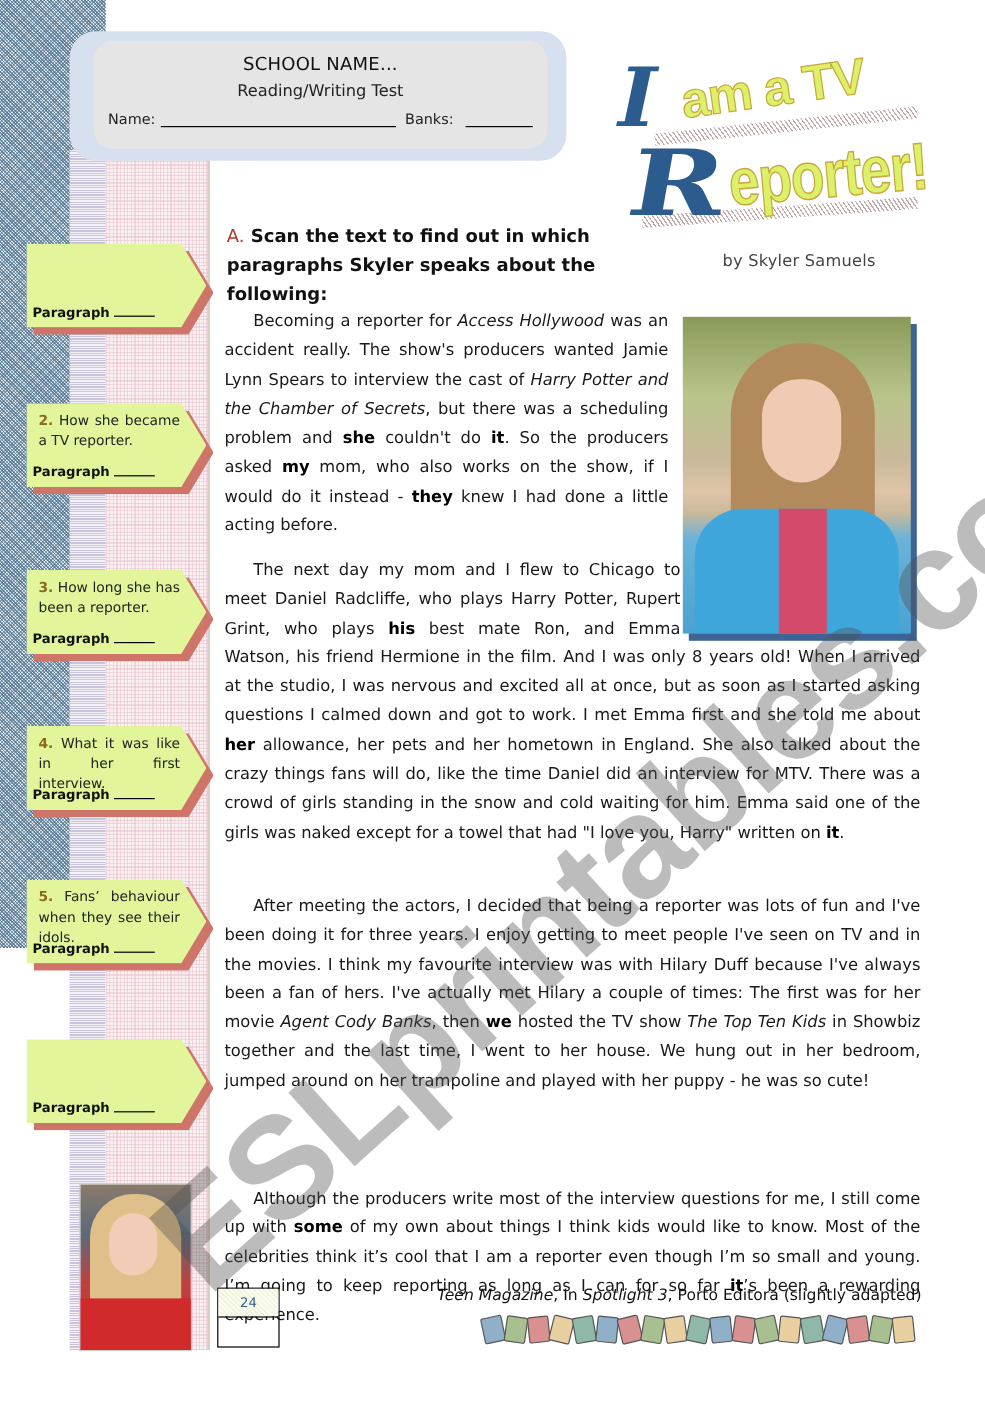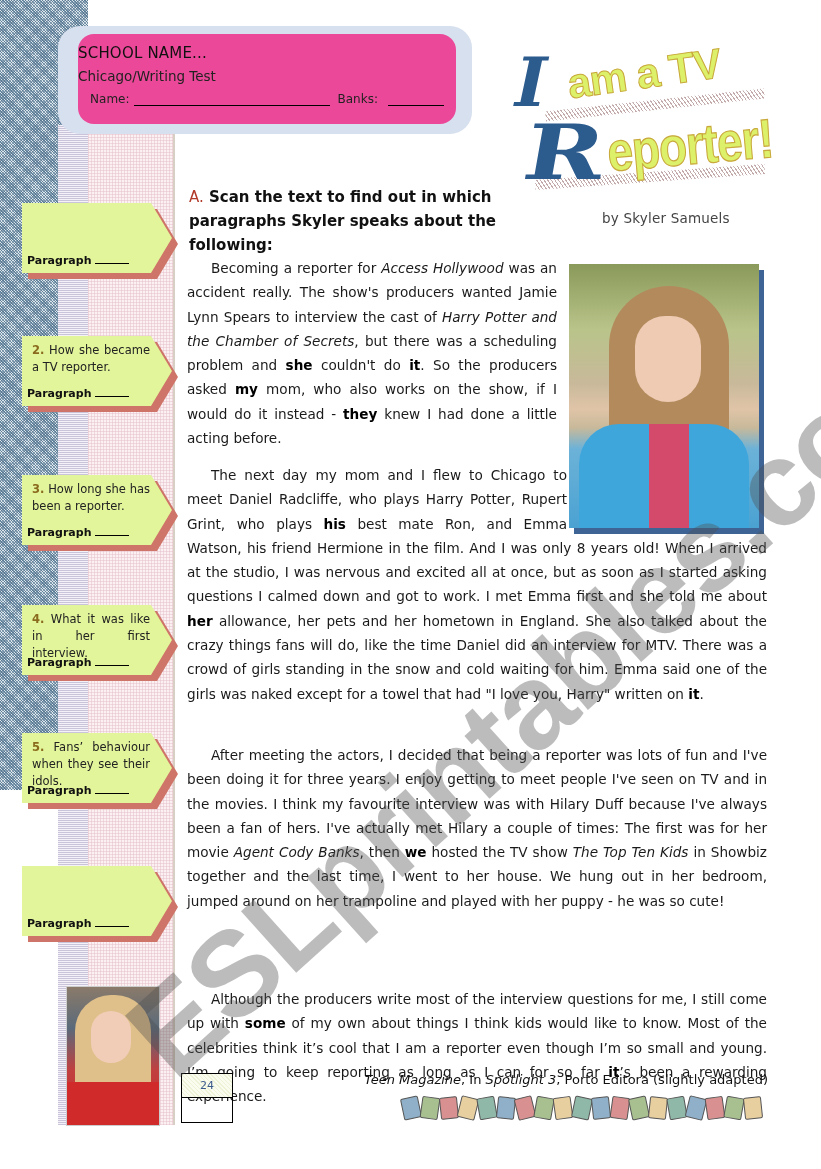--- a/index.html
+++ b/index.html
@@ -18,21 +18,21 @@
       repeating-linear-gradient(0deg, #f0d8de 0 1px, #fbf1f3 1px 3px),
       #fbf1f3; }
   .stripe-pink::after { content:""; position:absolute; inset:0;
     background: repeating-linear-gradient(90deg, rgba(230,190,200,.5) 0 1px, transparent 1px 3px); }
   .stripe-edge { position: absolute; left: 173px; top: 125px; width: 2px; height: 1000px; background: #d8cfc4; }
 
   
   .header-outer { position: absolute; left: 58px; top: 26px; width: 414px; height: 108px;
     background: #d6e0ee; border-radius: 22px; }
   .header-inner { position: absolute; left: 78px; top: 34px; width: 378px; height: 90px;
-    background: #ec4899; border-radius: 16px; }
+    background: #e5e5e5; border-radius: 16px; text-align: center; }
   .school-name { font-family: "DejaVu Sans", sans-serif; font-size: 15px; margin-top: 10px; letter-spacing: .2px; }
   .test-type { font-size: 13.5px; margin-top: 6px; color: #222; }
   .name-row { font-size: 12px; margin-top: 8px; display: flex; align-items: flex-end; justify-content: center; gap: 4px; color: #222; }
   .line-long { display: inline-block; width: 196px; border-bottom: 1px solid #000; height: 12px; margin-right: 4px; }
   .line-short { display: inline-block; width: 56px; border-bottom: 1px solid #000; height: 12px; margin-left: 6px; }
 
   
   .title-wrap { position: absolute; left: 505px; top: 40px; width: 290px; height: 150px; }
   .big-letter { position: absolute; font-family: "DejaVu Serif", serif; font-weight: bold; color: #2c5b8e; }
   .big-I { left: 10px; top: 2px; font-size: 68px; transform: skewX(-12deg); }
@@ -101,21 +101,21 @@
 
 <div class="stripe-blue"></div>
 <div class="stripe-blue2"></div>
 <div class="stripe-purple"></div>
 <div class="stripe-pink"></div>
 <div class="stripe-edge"></div>
 
 <div class="header-outer"></div>
 <div class="header-inner">
   <div class="school-name">SCHOOL NAME...</div>
-  <div class="test-type">Chicago/Writing Test</div>
+  <div class="test-type">Reading/Writing Test</div>
   <div class="name-row">
     <span>Name:</span>
     <span class="line-long"></span>
     <span>Banks:</span>
     <span class="line-short"></span>
   </div>
 </div>
 
 <div class="title-wrap">
   <div class="title-shadow" style="left:40px;top:60px;width:220px;transform:rotate(-6deg);"></div>

